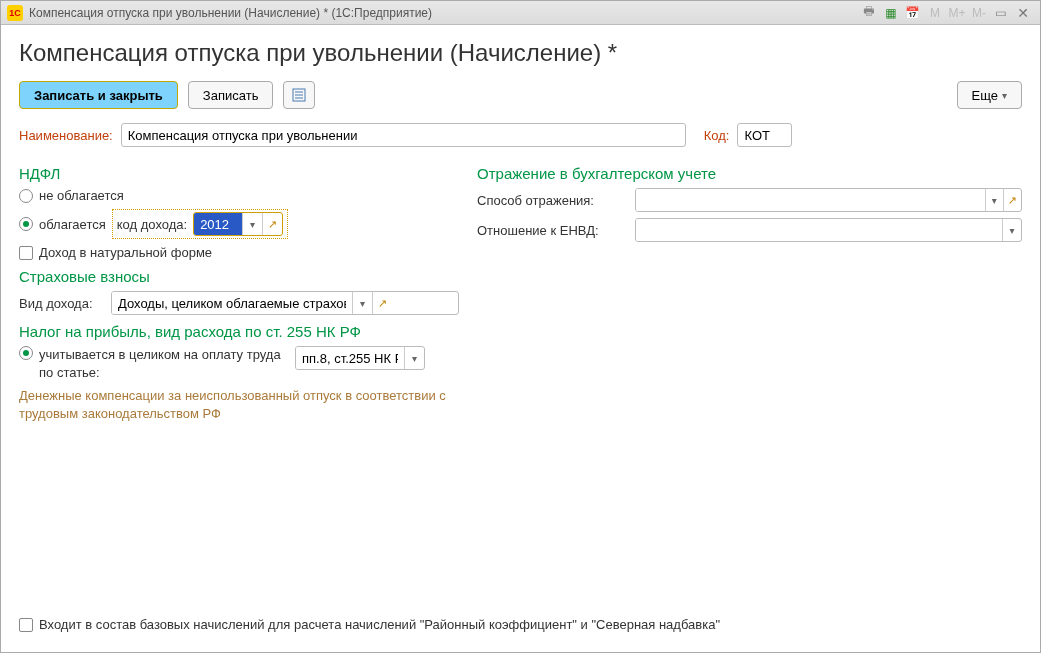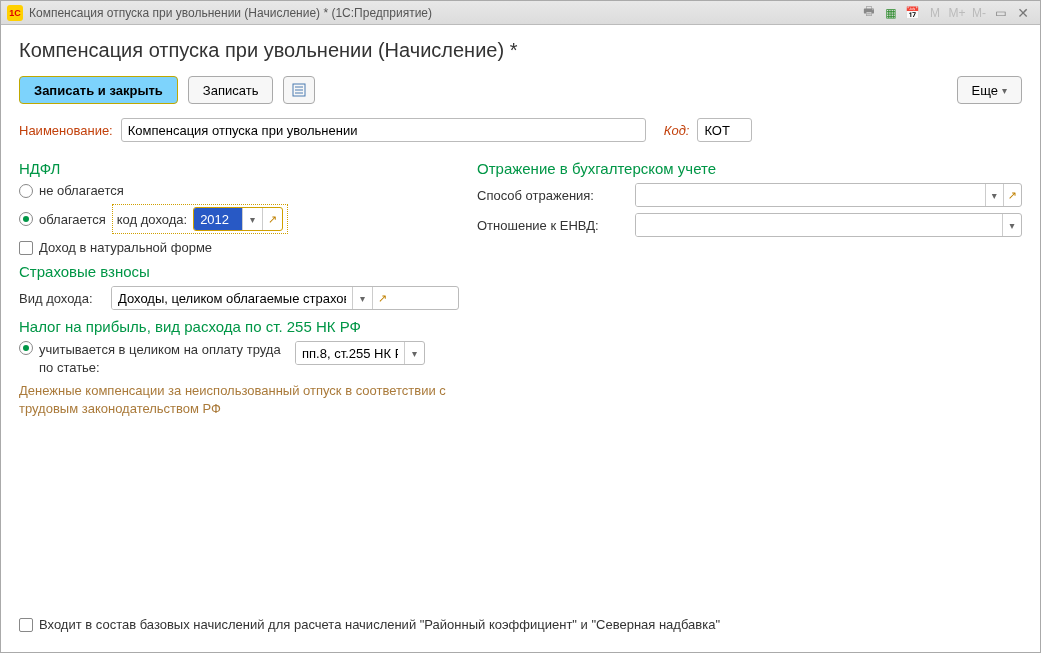--- a/index.html
+++ b/index.html
@@ -55,21 +55,21 @@
   .titlebar .tb-icon.grey { color: #bbb; }
   .titlebar .tb-icon.close { font-size: 14px; }
 
   .content {
     padding: 14px 18px;
     flex: 1;
     display: flex;
     flex-direction: column;
   }
   .page-title {
-    font-size: 20px;
+    font-size: 24px;
     color: #333;
     margin-bottom: 14px;
   }
   .toolbar {
     display: flex;
     align-items: center;
     gap: 10px;
     margin-bottom: 14px;
   }
   .btn {
@@ -111,22 +111,22 @@
     gap: 8px;
   }
   .form-row label { color: #c2410c; }
   .text-input {
     height: 24px;
     border: 1px solid #bbb;
     border-radius: 3px;
     padding: 0 6px;
     font-size: 13px;
   }
-  .name-input { width: 525px; }
-  .code-label { margin-left: 10px; font-style: italic; }
+  .name-input { width: 565px; }
+  .code-label { margin-left: 10px; }
   .code-input { width: 55px; }
 
   .columns {
     display: flex;
     gap: 18px;
   }
   .col { flex: 1; }
   .col-left { max-width: 440px; }
   .section-title {
     color: #009646;

